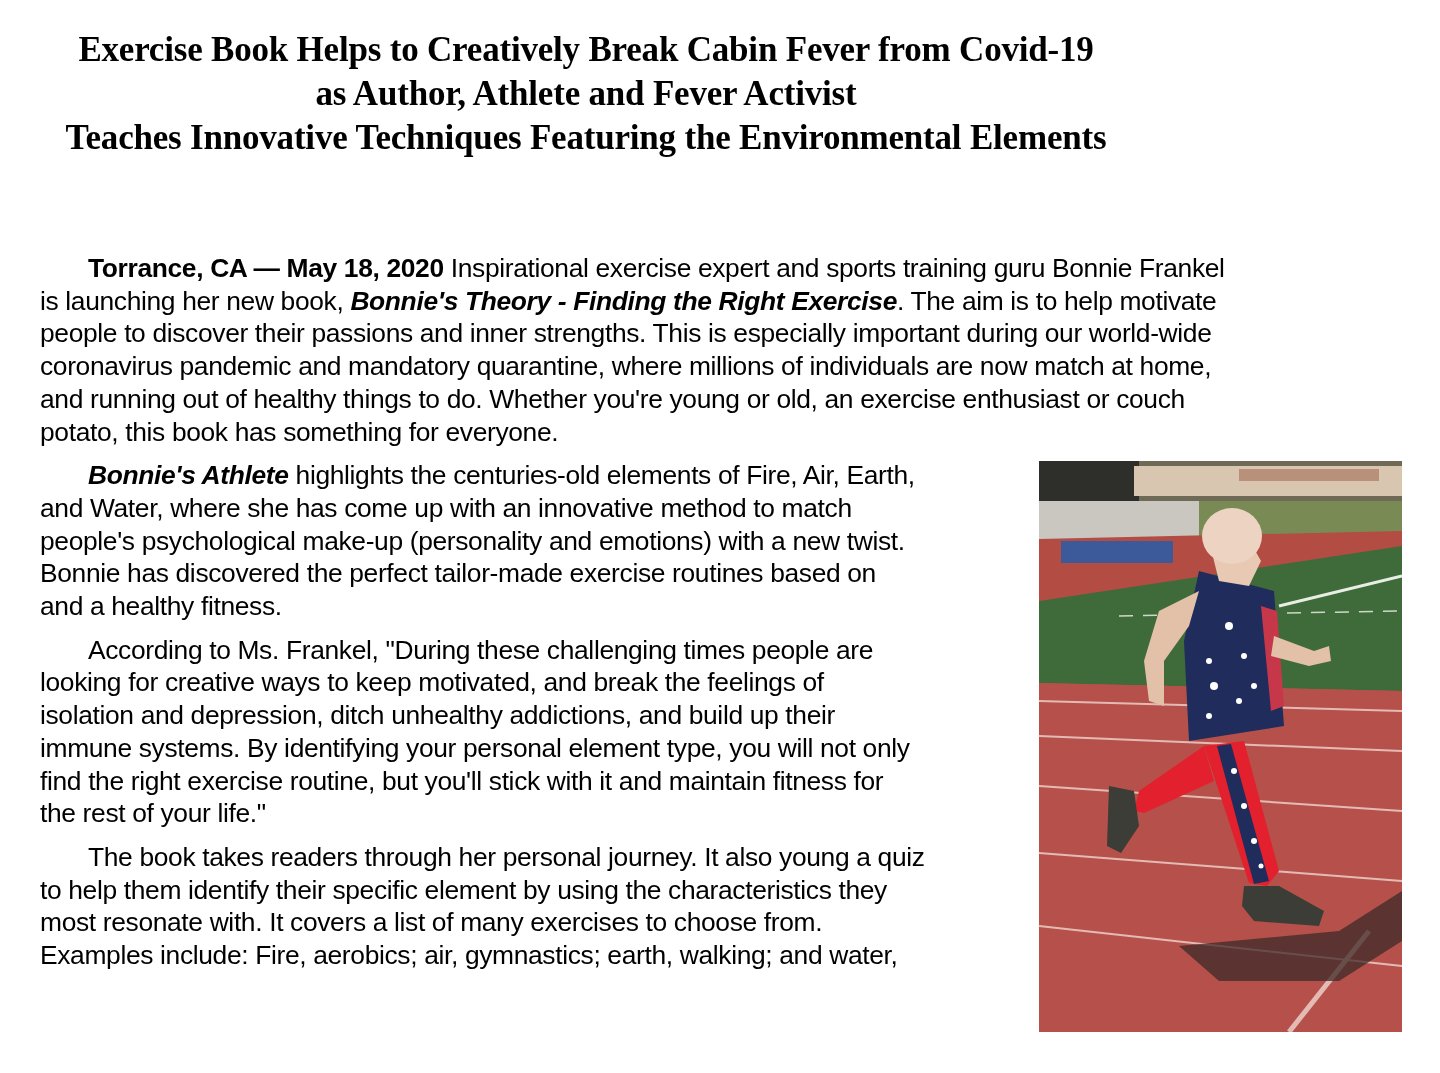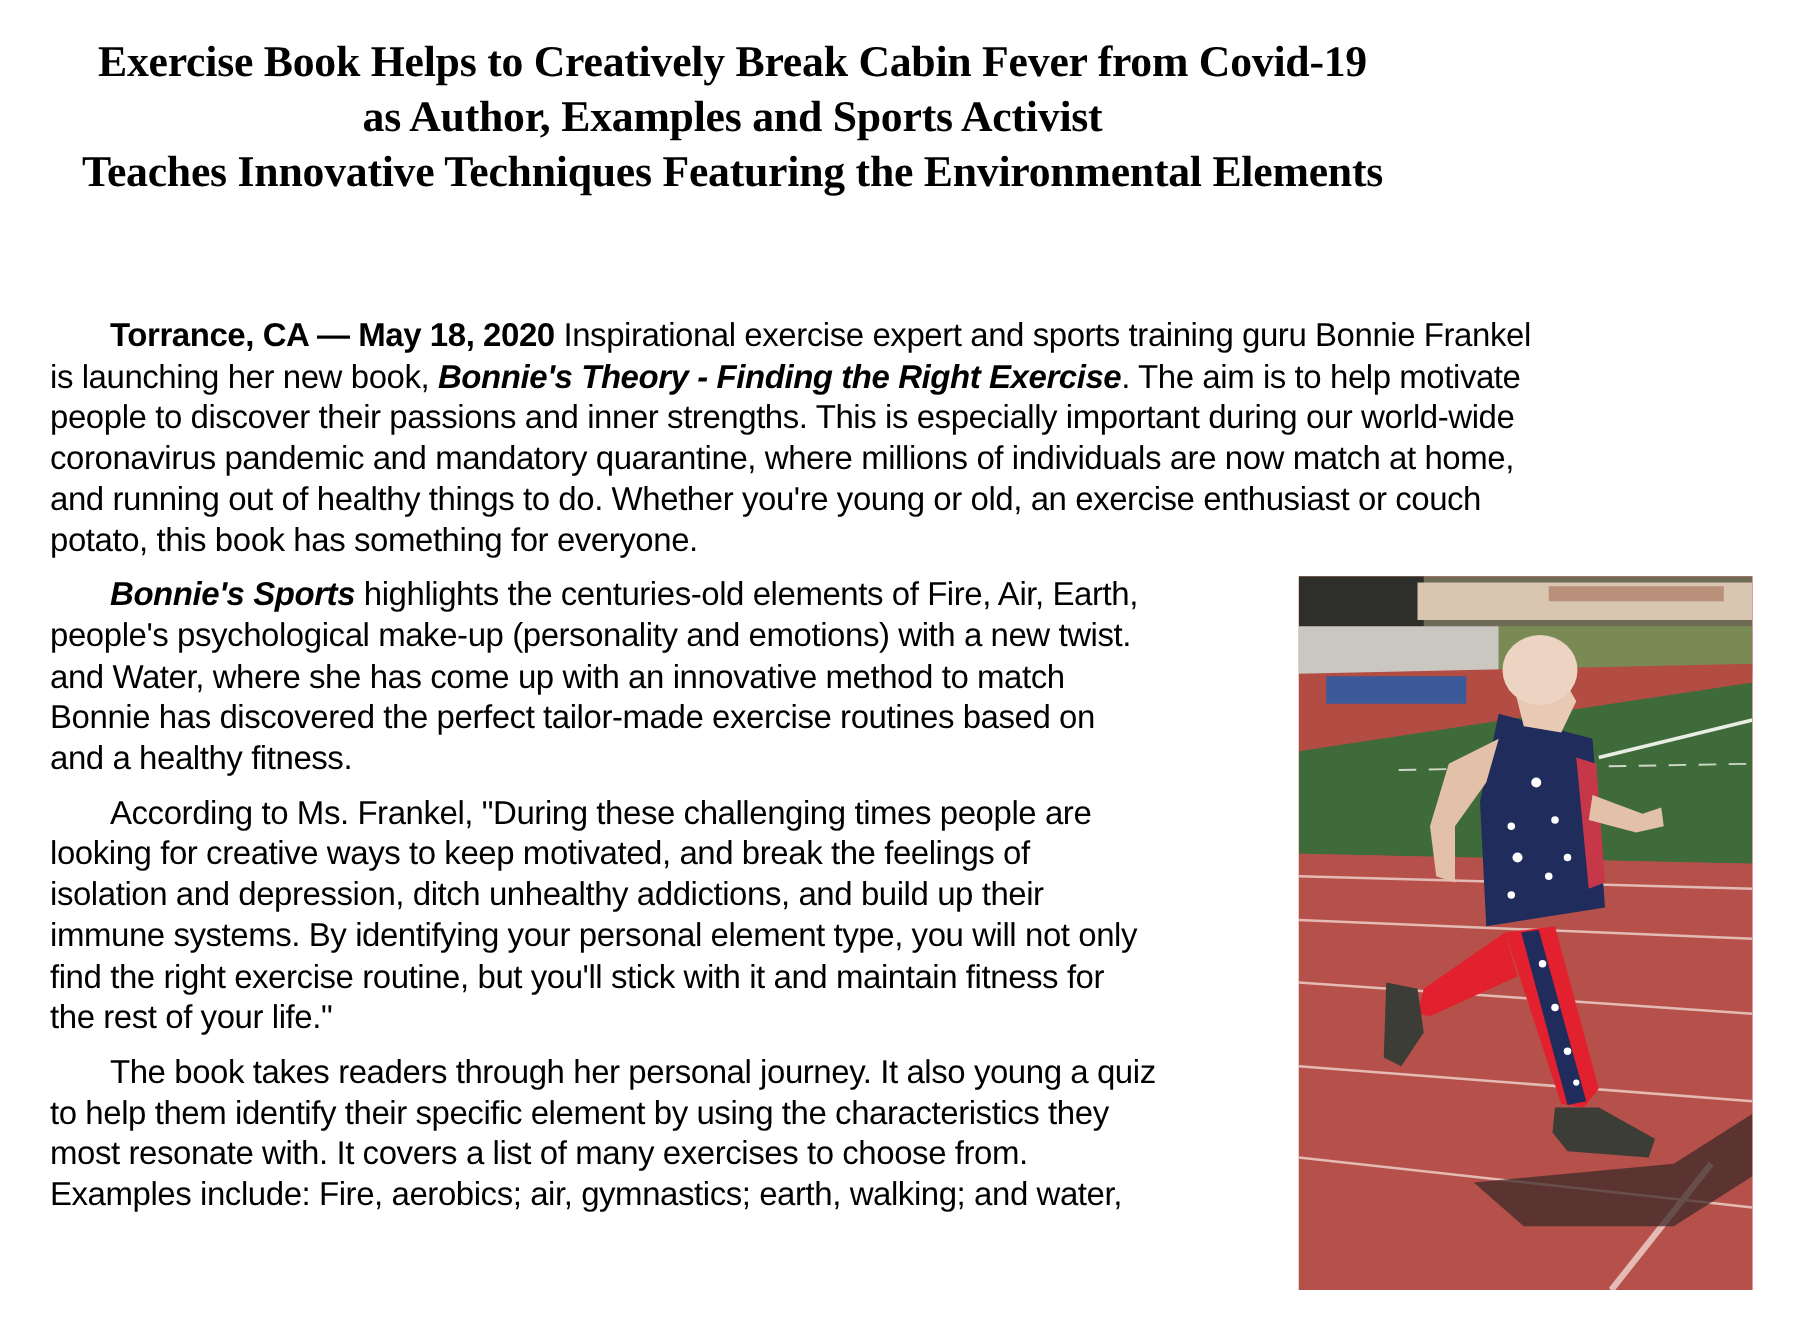--- a/index.html
+++ b/index.html
@@ -26,38 +26,38 @@
   .photo {
     position: absolute; left: 1039px; top: 461px; width: 363px; height: 571px;
     overflow: hidden; background: #b5514a;
   }
 </style>
 </head>
 <body>
 
 <div class="headline">
   <div>Exercise Book Helps to Creatively Break Cabin Fever from Covid-19</div>
-  <div>as Author, Examples and Sports Activist</div>
+  <div>as Author, Athlete and Fever Activist</div>
   <div>Teaches Innovative Techniques Featuring the Environmental Elements</div>
 </div>
 
 <div class="body-text">
   <div class="p" style="text-indent:0">
     <span class="line ind"><span class="b">Torrance, CA — May 18, 2020</span><span> Inspirational exercise expert and sports training guru Bonnie Frankel</span></span>
     <span class="line"><span>is launching her new book, </span><span class="bi">Bonnie's Theory - Finding the Right Exercise</span><span>. The aim is to help motivate</span></span>
     <span class="line">people to discover their passions and inner strengths. This is especially important during our world-wide</span>
     <span class="line">coronavirus pandemic and mandatory quarantine, where millions of individuals are now match at home,</span>
     <span class="line">and running out of healthy things to do. Whether you're young or old, an exercise enthusiast or couch</span>
     <span class="line">potato, this book has something for everyone.</span>
   </div>
 
   <div class="p" style="text-indent:0">
-    <span class="line ind"><span class="bi">Bonnie's Sports</span><span> highlights the centuries-old elements of Fire, Air, Earth,</span></span>
+    <span class="line ind"><span class="bi">Bonnie's Athlete</span><span> highlights the centuries-old elements of Fire, Air, Earth,</span></span>
+    <span class="line">and Water, where she has come up with an innovative method to match</span>
     <span class="line">people's psychological make-up (personality and emotions) with a new twist.</span>
-    <span class="line">and Water, where she has come up with an innovative method to match</span>
     <span class="line">Bonnie has discovered the perfect tailor-made exercise routines based on</span>
     <span class="line">and a healthy fitness.</span>
   </div>
 
   <div class="p" style="text-indent:0">
     <span class="line ind">According to Ms. Frankel, "During these challenging times people are</span>
     <span class="line">looking for creative ways to keep motivated, and break the feelings of</span>
     <span class="line">isolation and depression, ditch unhealthy addictions, and build up their</span>
     <span class="line">immune systems. By identifying your personal element type, you will not only</span>
     <span class="line">find the right exercise routine, but you'll stick with it and maintain fitness for</span>

